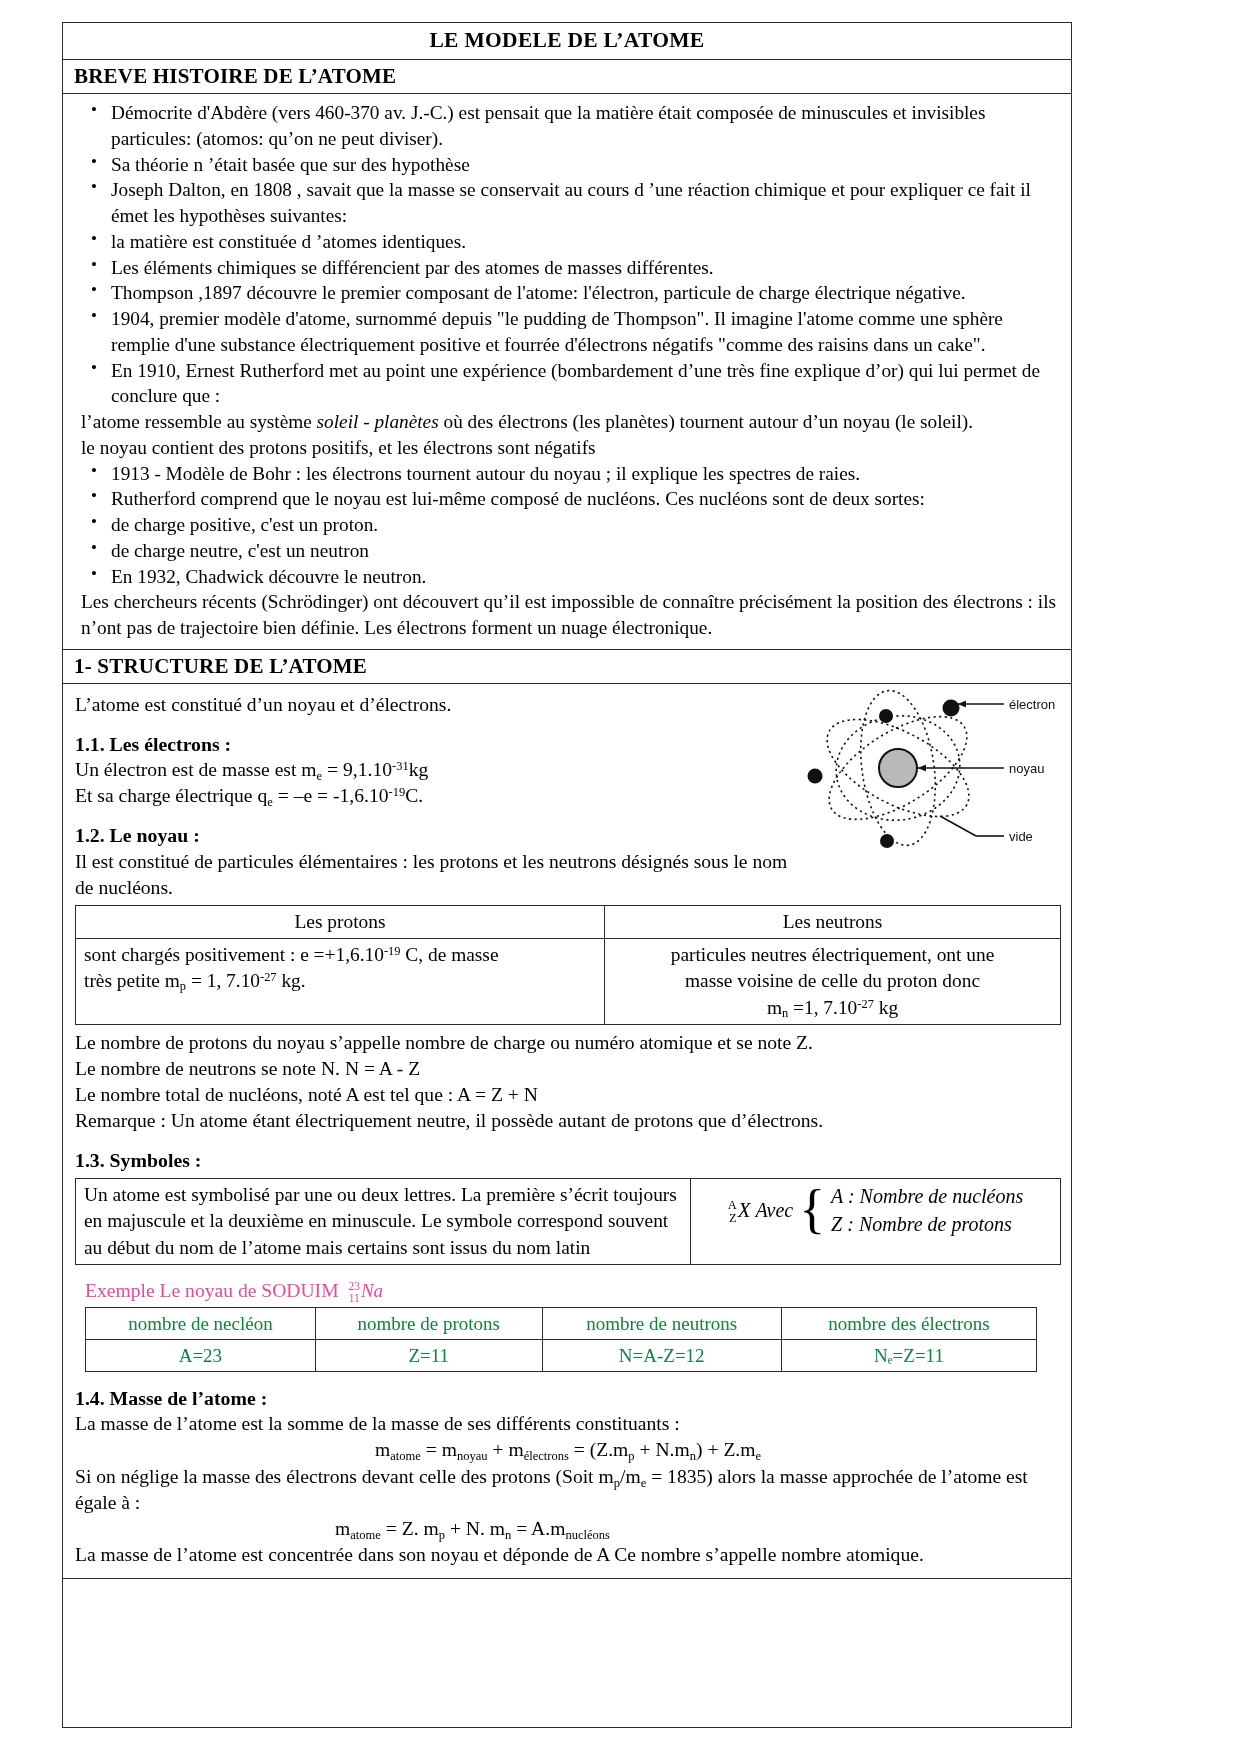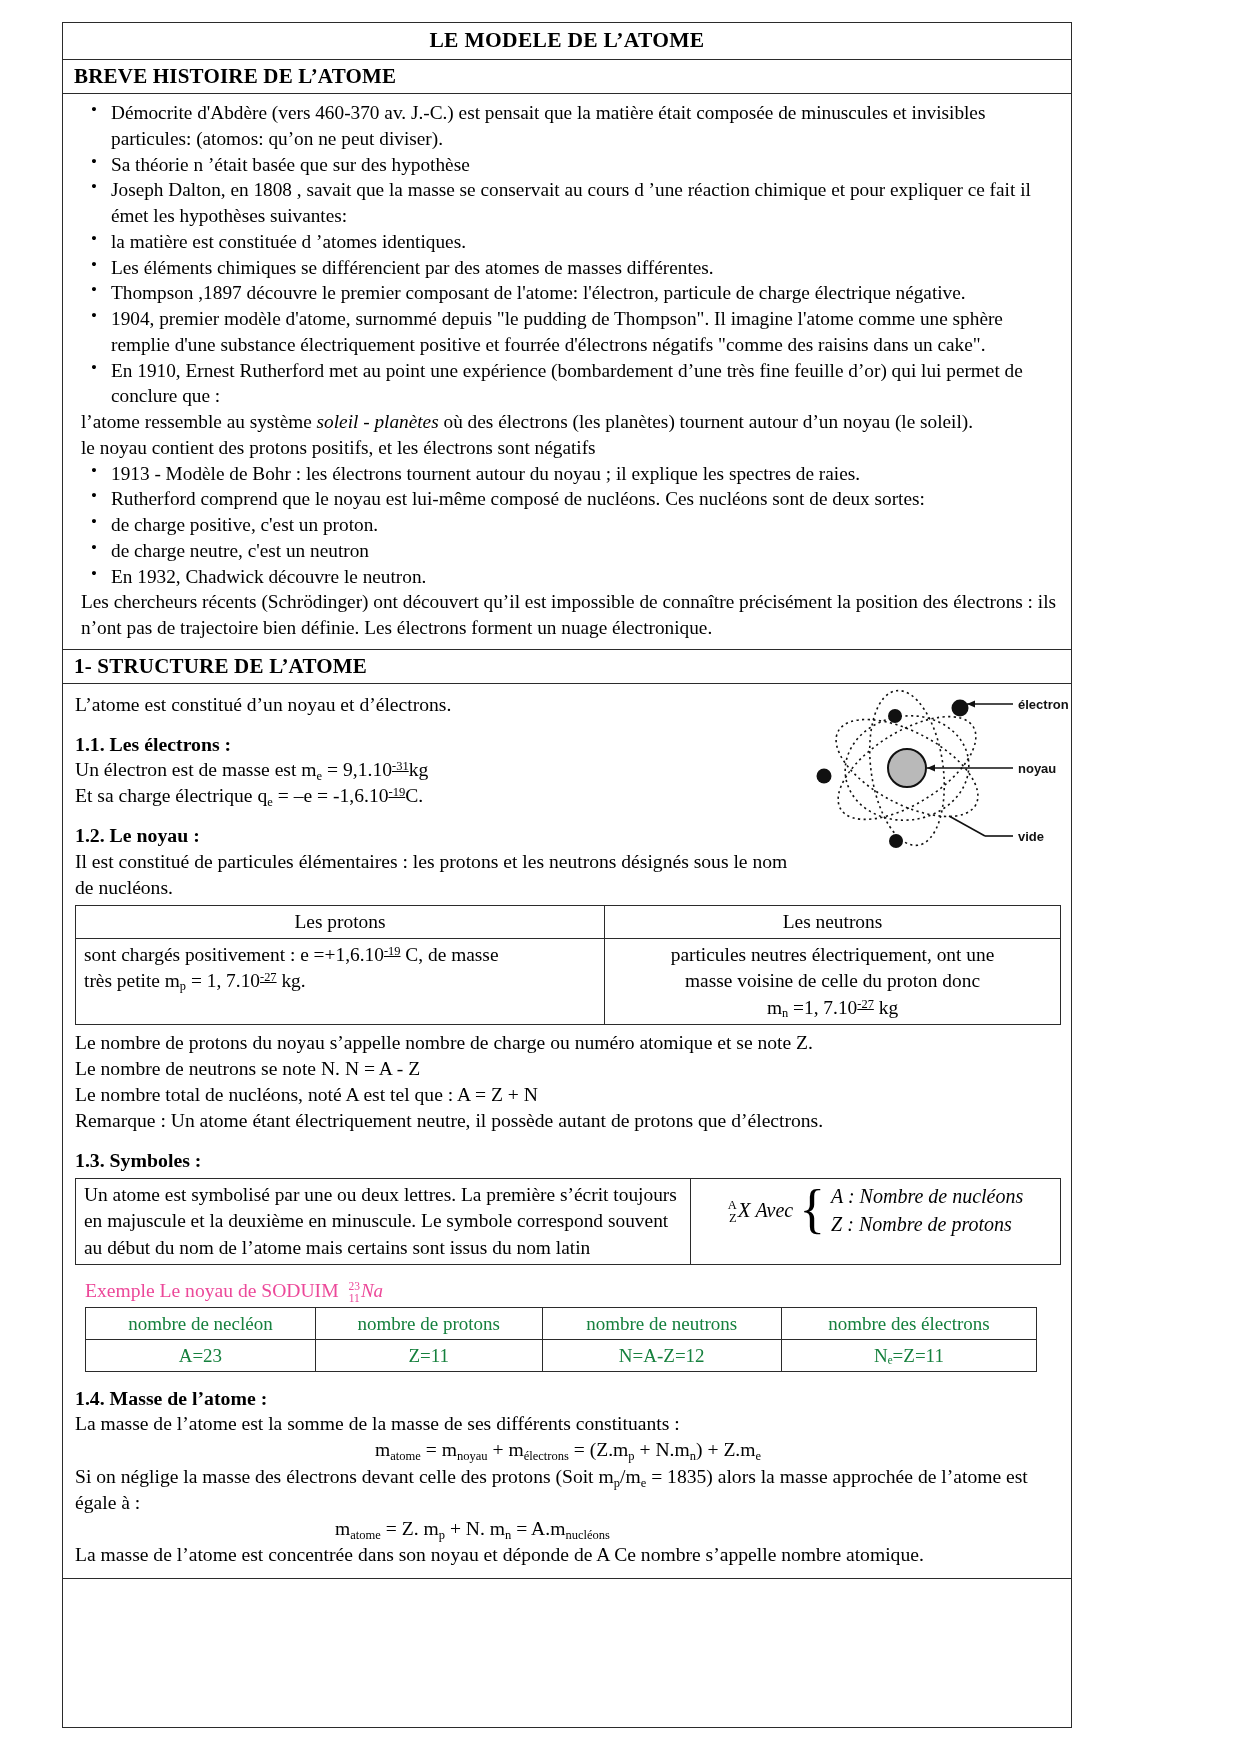--- a/index.html
+++ b/index.html
@@ -87,30 +87,29 @@
     font-size: 19.8px;
     margin: 0;
     padding: 0;
   }
   .sp8 { height: 13px; }
   .sp5 { height: 8px; }
   .sp3 { height: 5px; }
 
   sub, sup { font-size: 64%; line-height: 0; }
   sub { vertical-align: -0.28em; }
-  sup { vertical-align: 0.48em; text-decoration: underline; }
+  sup { vertical-align: 0.48em; }
 
   
   .atom-fig {
     position: absolute;
-    right: 0px;
+    right: 9px;
     top: -8px;
     width: 272px;
     height: 200px;
-    font-weight: bold;
   }
 
   
   table.t {
     border-collapse: collapse;
     width: 100%;
     font-size: 19.4px;
   }
   table.t td {
     border: 1.4px solid #2b2b2b;
@@ -204,21 +203,21 @@
 
   <div class="box history">
     <ul class="bul">
       <li>Démocrite d'Abdère (vers 460-370 av. J.-C.) est pensait que la matière était composée de minuscules et invisibles particules: (atomos: qu’on ne peut diviser).</li>
       <li class="nohang ind1">Sa théorie n ’était basée que sur des hypothèse</li>
       <li>Joseph Dalton, en 1808 , savait que la masse se conservait au cours d ’une réaction chimique et pour expliquer ce fait il émet les hypothèses suivantes:</li>
       <li class="nohang ind1">la matière est constituée d ’atomes identiques.</li>
       <li class="nohang ind1">Les éléments chimiques se différencient par des atomes de masses différentes.</li>
       <li>Thompson ,1897 découvre le premier composant de l'atome: l'électron, particule de charge électrique négative.</li>
       <li>1904, premier modèle d'atome, surnommé depuis "le pudding de Thompson".  Il imagine l'atome comme une sphère remplie d'une substance électriquement positive et fourrée d'électrons négatifs "comme des raisins dans un cake".</li>
-      <li>En 1910, Ernest Rutherford met au point une expérience (bombardement d’une très fine feuille d’or) qui lui permet de conclure que :</li>
+      <li>En 1910, Ernest Rutherford met au point une expérience (bombardement d’une très fine explique d’or) qui lui permet de conclure que :</li>
     </ul>
     <p class="liflow"><span>l’atome ressemble au système </span><i>soleil - planètes</i><span> où des électrons (les planètes) tournent autour d’un noyau (le soleil).</span></p>
     <p class="liflow">le noyau contient des protons positifs, et les électrons sont négatifs</p>
     <ul class="bul">
       <li>1913 - Modèle de Bohr : les électrons tournent autour du noyau ; il explique les spectres de raies.</li>
       <li class="nohang ind1">Rutherford comprend que le noyau est lui-même composé de nucléons. Ces nucléons sont de deux sortes:</li>
       <li class="nohang ind1">de charge positive, c'est un proton.</li>
       <li class="nohang ind1">de charge neutre, c'est un neutron</li>
       <li>En 1932, Chadwick découvre le neutron.</li>
     </ul>

